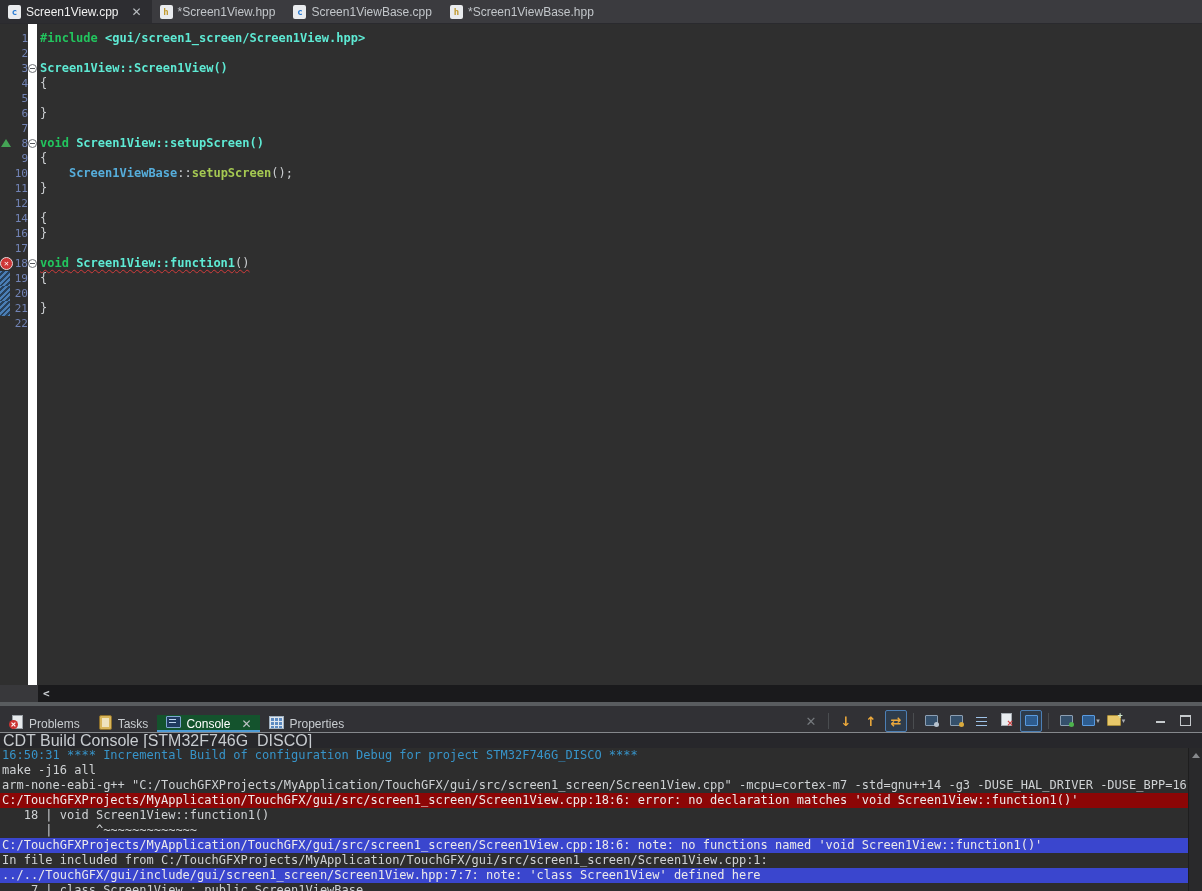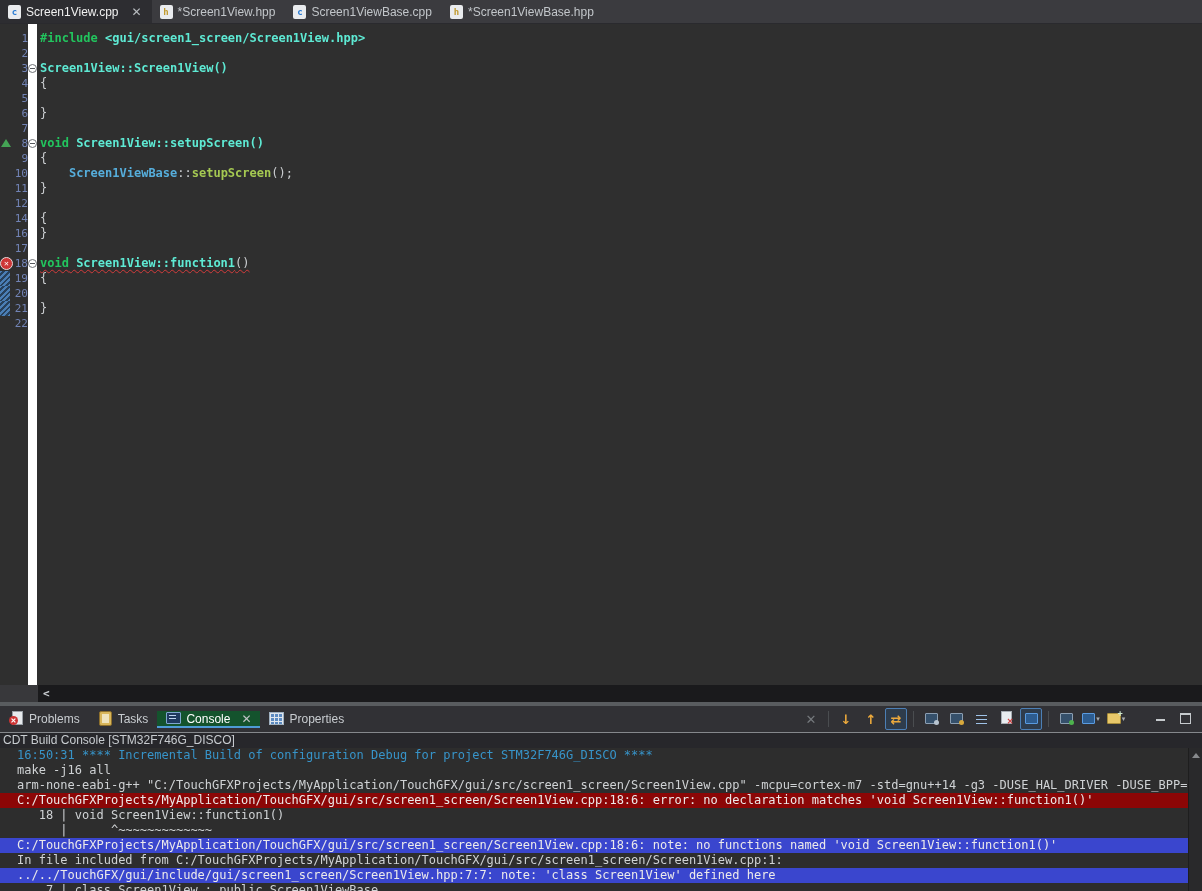--- a/index.html
+++ b/index.html
@@ -41,21 +41,21 @@
       background:repeating-linear-gradient(135deg,#4a7eb5 0 2px,#27415c 2px 4px);}
 
   
   .hscroll{height:17px;display:flex;flex:0 0 auto;background:#38383b;}
   .hs-left{width:38px;position:relative;background:#38383b;}
   .hs-track{flex:1;background:#1a1a1c;color:#c9cdd1;font-size:11px;font-weight:bold;
             display:flex;align-items:center;padding-left:5px;font-family:"DejaVu Sans Mono",monospace;}
   .sash{height:4px;background:#595c5f;flex:0 0 auto;}
 
   
-  .panel-tabs{height:26px;background:#313135;display:flex;align-items:center;flex:0 0 auto;}
+  .panel-tabs{height:26px;background:#313135;display:flex;align-items:flex-end;flex:0 0 auto;}
   .ptab{display:flex;align-items:center;gap:5px;padding:0 9px;font-size:12px;color:#c8ccd0;}
   .ptab.active{background:#14532d;color:#ffffff;box-shadow:inset 0 -2px 0 #4e9bd5;}
   .ptab .close{margin-left:6px;color:#c0c4c8;font-size:12px;}
   .pt-ic{width:15px;height:14px;position:relative;display:inline-block;flex:0 0 auto;}
   .ic-doc{position:absolute;right:1px;top:0;width:9px;height:12px;background:#e7eaed;border:1px solid #9aa0a6;}
   .ic-redbadge{position:absolute;left:0;bottom:0;width:9px;height:9px;border-radius:50%;background:#c33;color:#fff;
                font-size:7px;line-height:9px;text-align:center;font-weight:bold;}
   .ic-clip{position:absolute;left:1px;top:0;width:11px;height:13px;background:#d9b65a;border:1px solid #8d6f2c;border-radius:2px;}
   .ic-clip::after{content:"";position:absolute;left:2px;top:2px;right:2px;bottom:2px;background:#efe3bd;}
   .ic-mon{position:absolute;left:0;top:1px;width:13px;height:10px;background:#1f3a5f;border:1px solid #7fa7d0;border-radius:1px;}
@@ -78,25 +78,25 @@
   .mi-doc{display:inline-block;width:9px;height:11px;background:#e9edf0;border:1px solid #a7adb3;position:relative;}
   .mi-doc .x{position:absolute;right:-3px;bottom:-3px;color:#d04040;font-size:8px;font-weight:bold;line-height:8px;}
   .mi-lines{display:inline-block;width:11px;height:9px;
             background:repeating-linear-gradient(#9fc3e8 0 1px,transparent 1px 4px);}
   .mi-folder{display:inline-block;width:12px;height:9px;background:#e8c86a;border:1px solid #a98e3c;border-radius:1px;position:relative;}
   .mi-folder .plus{position:absolute;right:-3px;top:-4px;color:#cfe8cf;font-size:9px;font-weight:bold;line-height:8px;}
   .mi-min{display:inline-block;width:9px;height:3px;border-top:2px solid #c6cacd;margin-top:-6px;}
   .mi-max{display:inline-block;width:9px;height:8px;border:1px solid #c6cacd;border-top-width:2px;}
 
   
-  .cdt-strip{height:15px;background:#27272b;border-top:1px solid #85888c;color:#c8ccd0;font-size:12px;
+  .cdt-strip{height:15px;background:#27272b;border-top:1px solid #85888c;color:#c8ccd0;font-size:16px;
              line-height:15px;padding-left:3px;flex:0 0 auto;}
   .console{flex:1;background:#2d2d2d;position:relative;overflow:hidden;font-family:"DejaVu Sans Mono",monospace;
            font-size:12px;line-height:15px;}
-  .cline{height:15px;white-space:pre;padding-left:17px;color:#cfd2d4;}
+  .cline{height:15px;white-space:pre;padding-left:2px;color:#cfd2d4;}
   .cline.info{color:#3794c9;}
   .cline.error{background:#8c0606;color:#eceaea;}
   .cline.note{background:#3a46ce;color:#eceaea;}
   .vscroll{position:absolute;right:0;top:0;width:13px;height:100%;background:#29292b;border-left:1px solid #1e1e1e;}
   .vscroll .up{position:absolute;top:5px;left:3px;width:0;height:0;border-left:4px solid transparent;
                border-right:4px solid transparent;border-bottom:5px solid #87898c;}
 </style>
 </head>
 <body>
 

